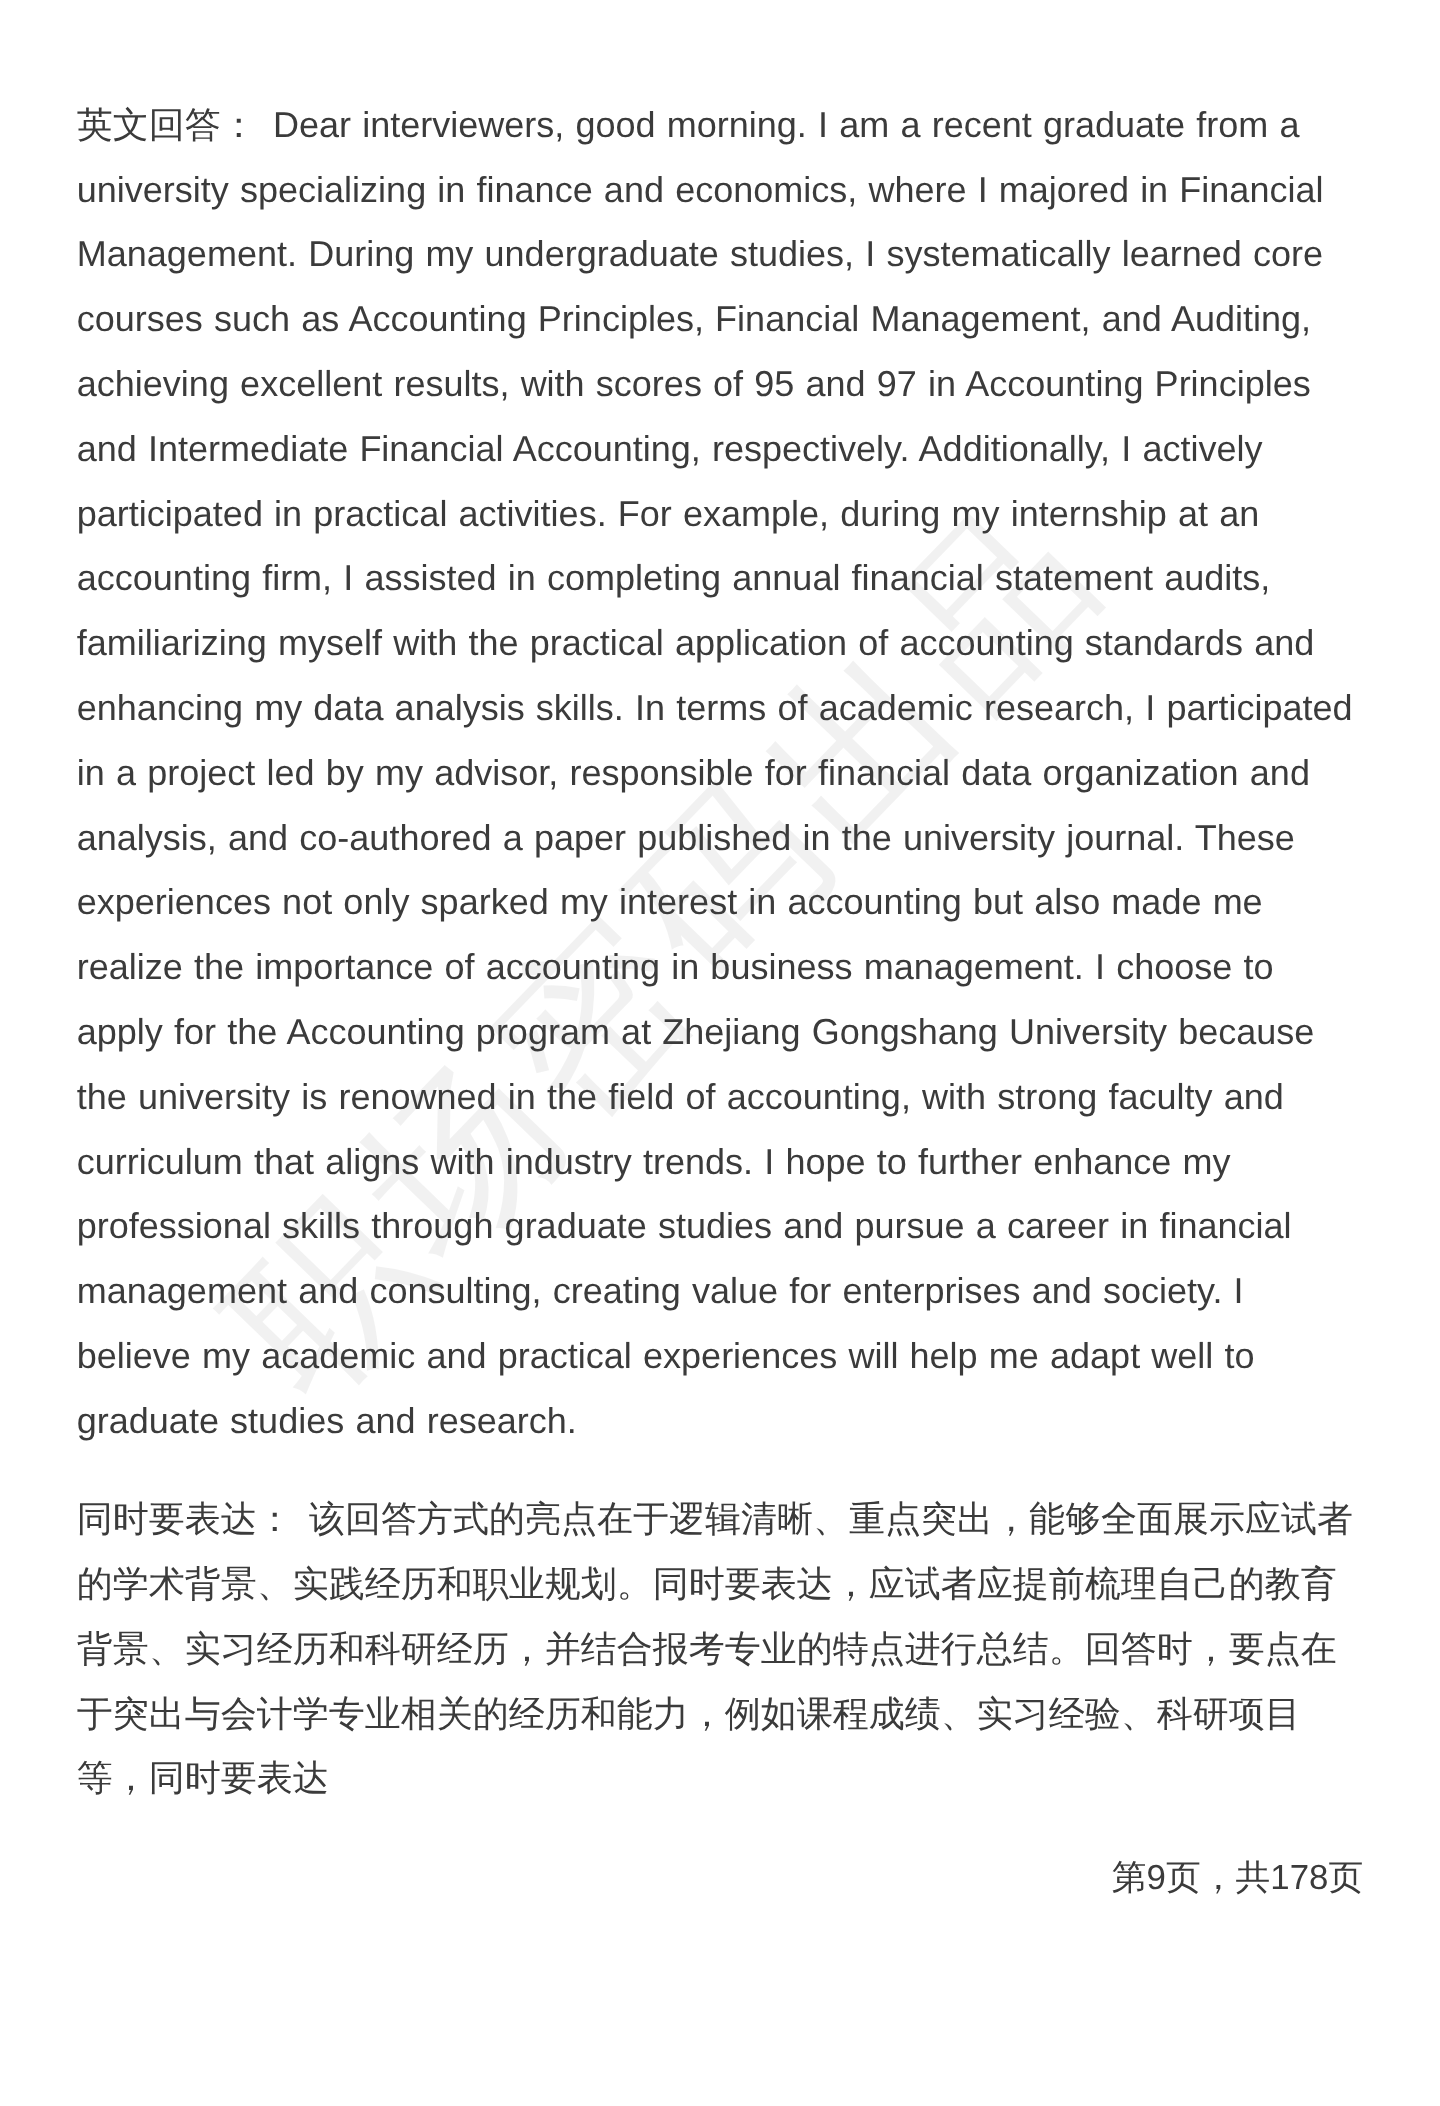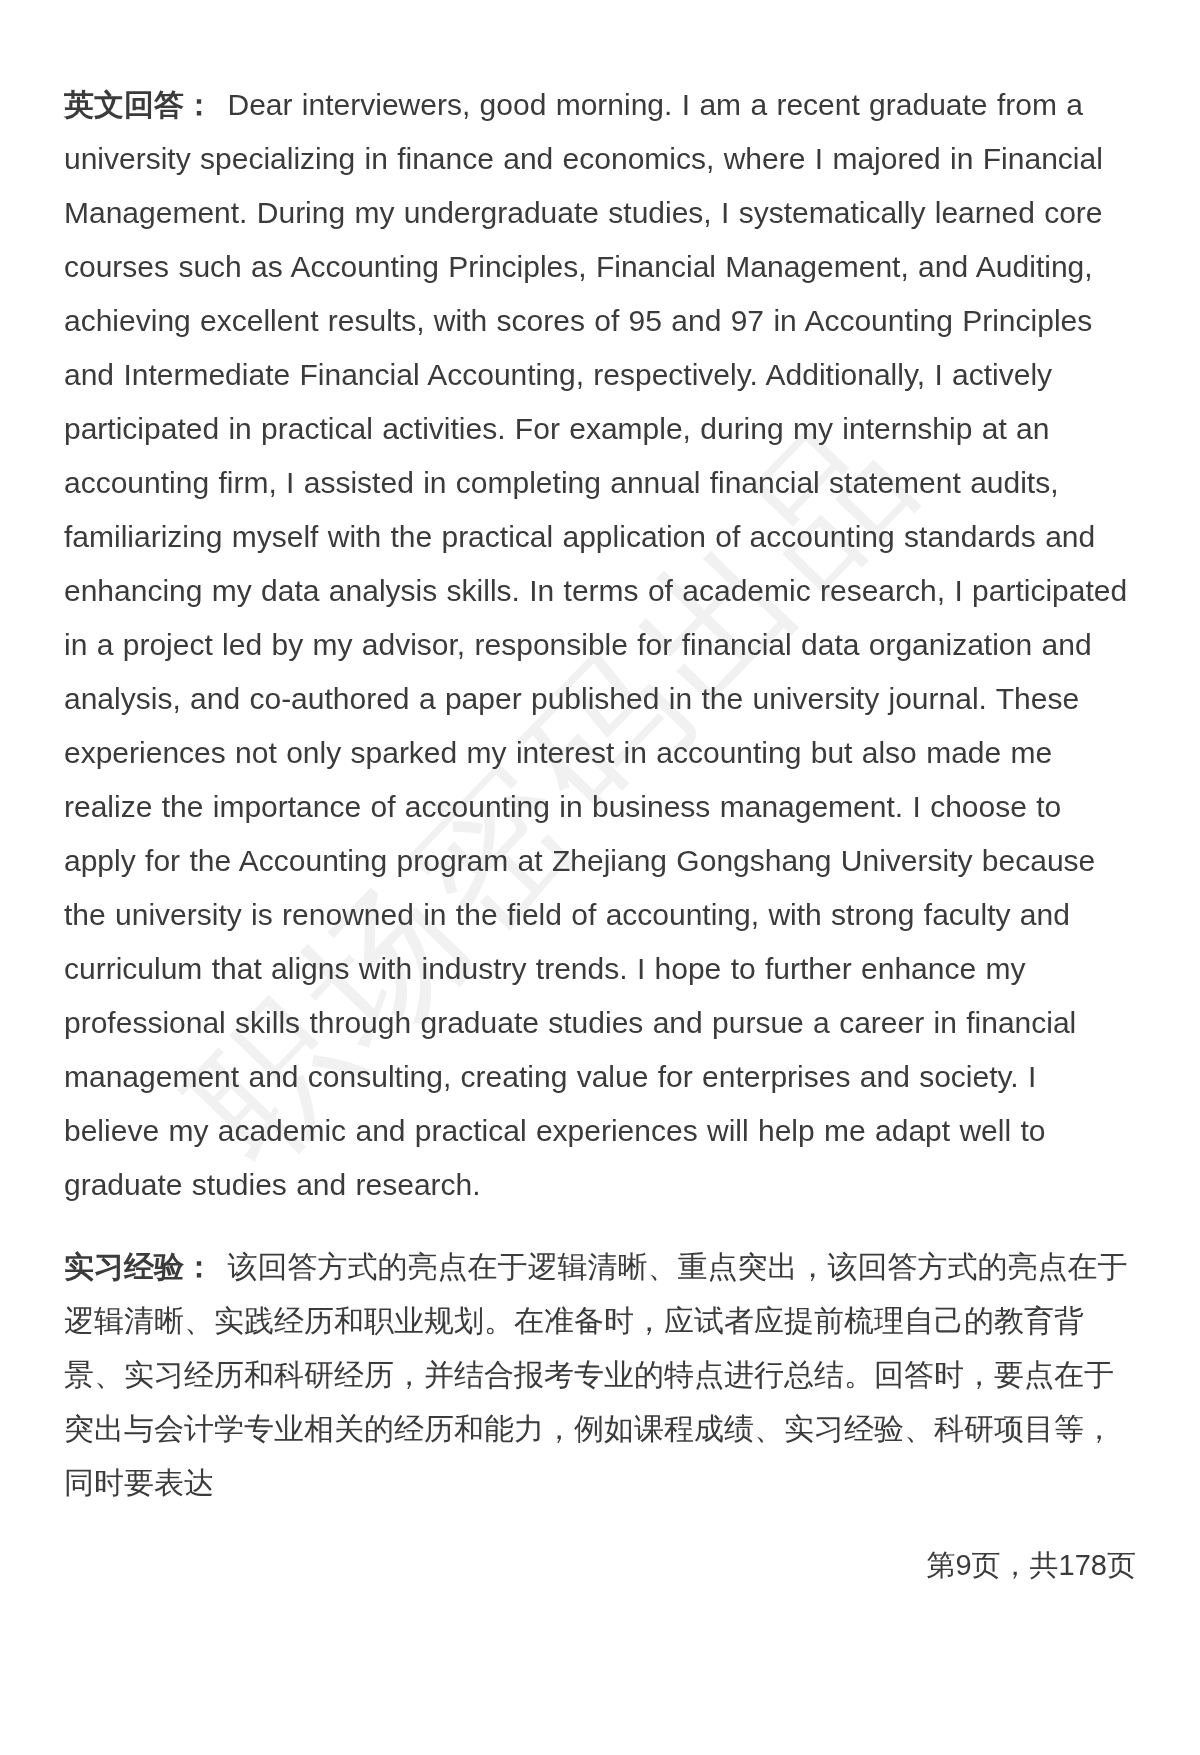--- a/index.html
+++ b/index.html
@@ -38,35 +38,34 @@
   }
   p.para {
     font-size: 30px;
     line-height: 54px;
     margin: 0 0 28px 0;
     text-align: left;
     word-spacing: 1px;
   }
   .para-label {
     margin-right: 0.45em;
-    font-weight: bold;
   }
   .footer {
     text-align: right;
     font-size: 29px;
     line-height: 54px;
     margin-top: 8px;
   }
 </style>
 </head>
 <body>
 
 <div class="watermark">职场密码出品</div>
 
 <div class="page">
 
   <p class="para"><span class="para-label">英文回答：</span><span>Dear interviewers, good morning. I am a recent graduate from a university specializing in finance and economics, where I majored in Financial Management. During my undergraduate studies, I systematically learned core courses such as Accounting Principles, Financial Management, and Auditing, achieving excellent results, with scores of 95 and 97 in Accounting Principles and Intermediate Financial Accounting, respectively. Additionally, I actively participated in practical activities. For example, during my internship at an accounting firm, I assisted in completing annual financial statement audits, familiarizing myself with the practical application of accounting standards and enhancing my data analysis skills. In terms of academic research, I participated in a project led by my advisor, responsible for financial data organization and analysis, and co-authored a paper published in the university journal. These experiences not only sparked my interest in accounting but also made me realize the importance of accounting in business management. I choose to apply for the Accounting program at Zhejiang Gongshang University because the university is renowned in the field of accounting, with strong faculty and curriculum that aligns with industry trends. I hope to further enhance my professional skills through graduate studies and pursue a career in financial management and consulting, creating value for enterprises and society. I believe my academic and practical experiences will help me adapt well to graduate studies and research.</span></p>
 
-  <p class="para"><span class="para-label">实习经验：</span><span>该回答方式的亮点在于逻辑清晰、重点突出，该回答方式的亮点在于逻辑清晰、实践经历和职业规划。在准备时，应试者应提前梳理自己的教育背景、实习经历和科研经历，并结合报考专业的特点进行总结。回答时，要点在于突出与会计学专业相关的经历和能力，例如课程成绩、实习经验、科研项目等，同时要表达</span></p>
+  <p class="para"><span class="para-label">同时要表达：</span><span>该回答方式的亮点在于逻辑清晰、重点突出，能够全面展示应试者的学术背景、实践经历和职业规划。同时要表达，应试者应提前梳理自己的教育背景、实习经历和科研经历，并结合报考专业的特点进行总结。回答时，要点在于突出与会计学专业相关的经历和能力，例如课程成绩、实习经验、科研项目等，同时要表达</span></p>
 
   <div class="footer">第9页，共178页</div>
 
 </div>
 
 </body></html>

